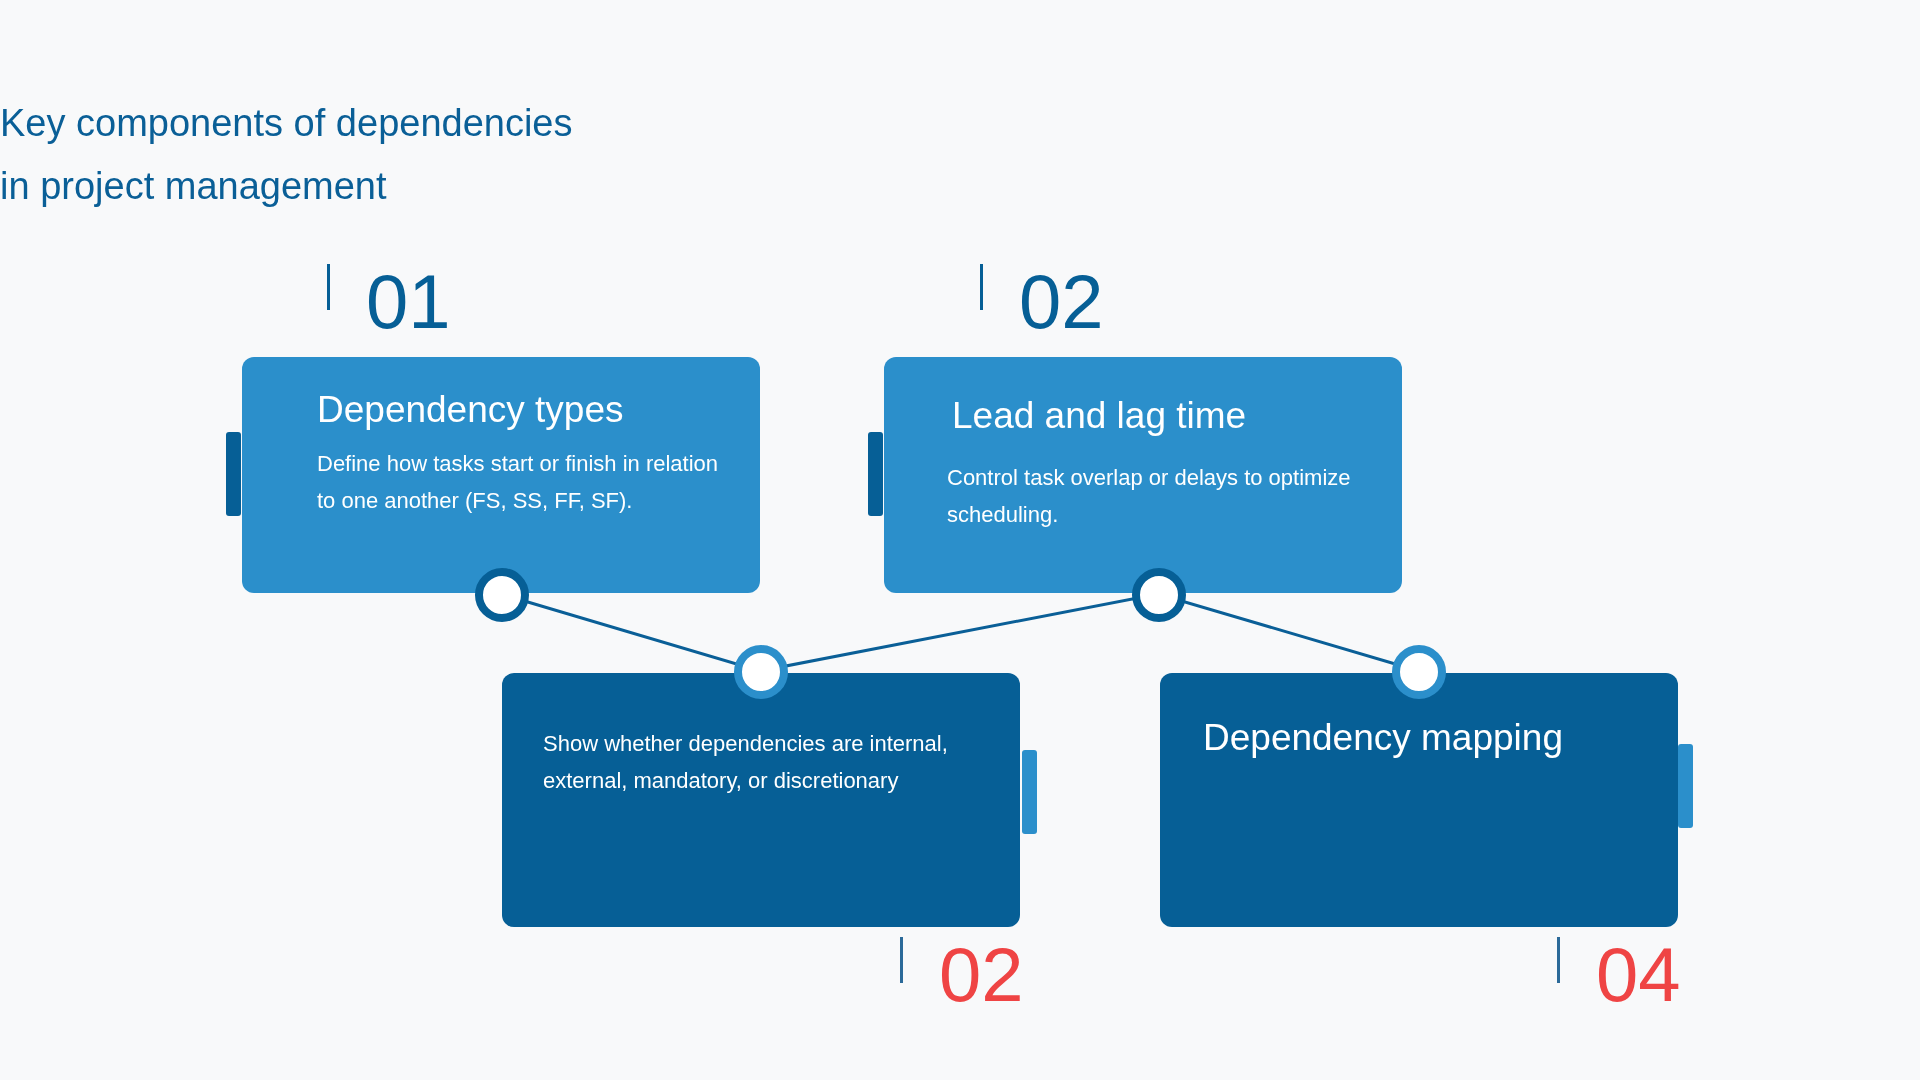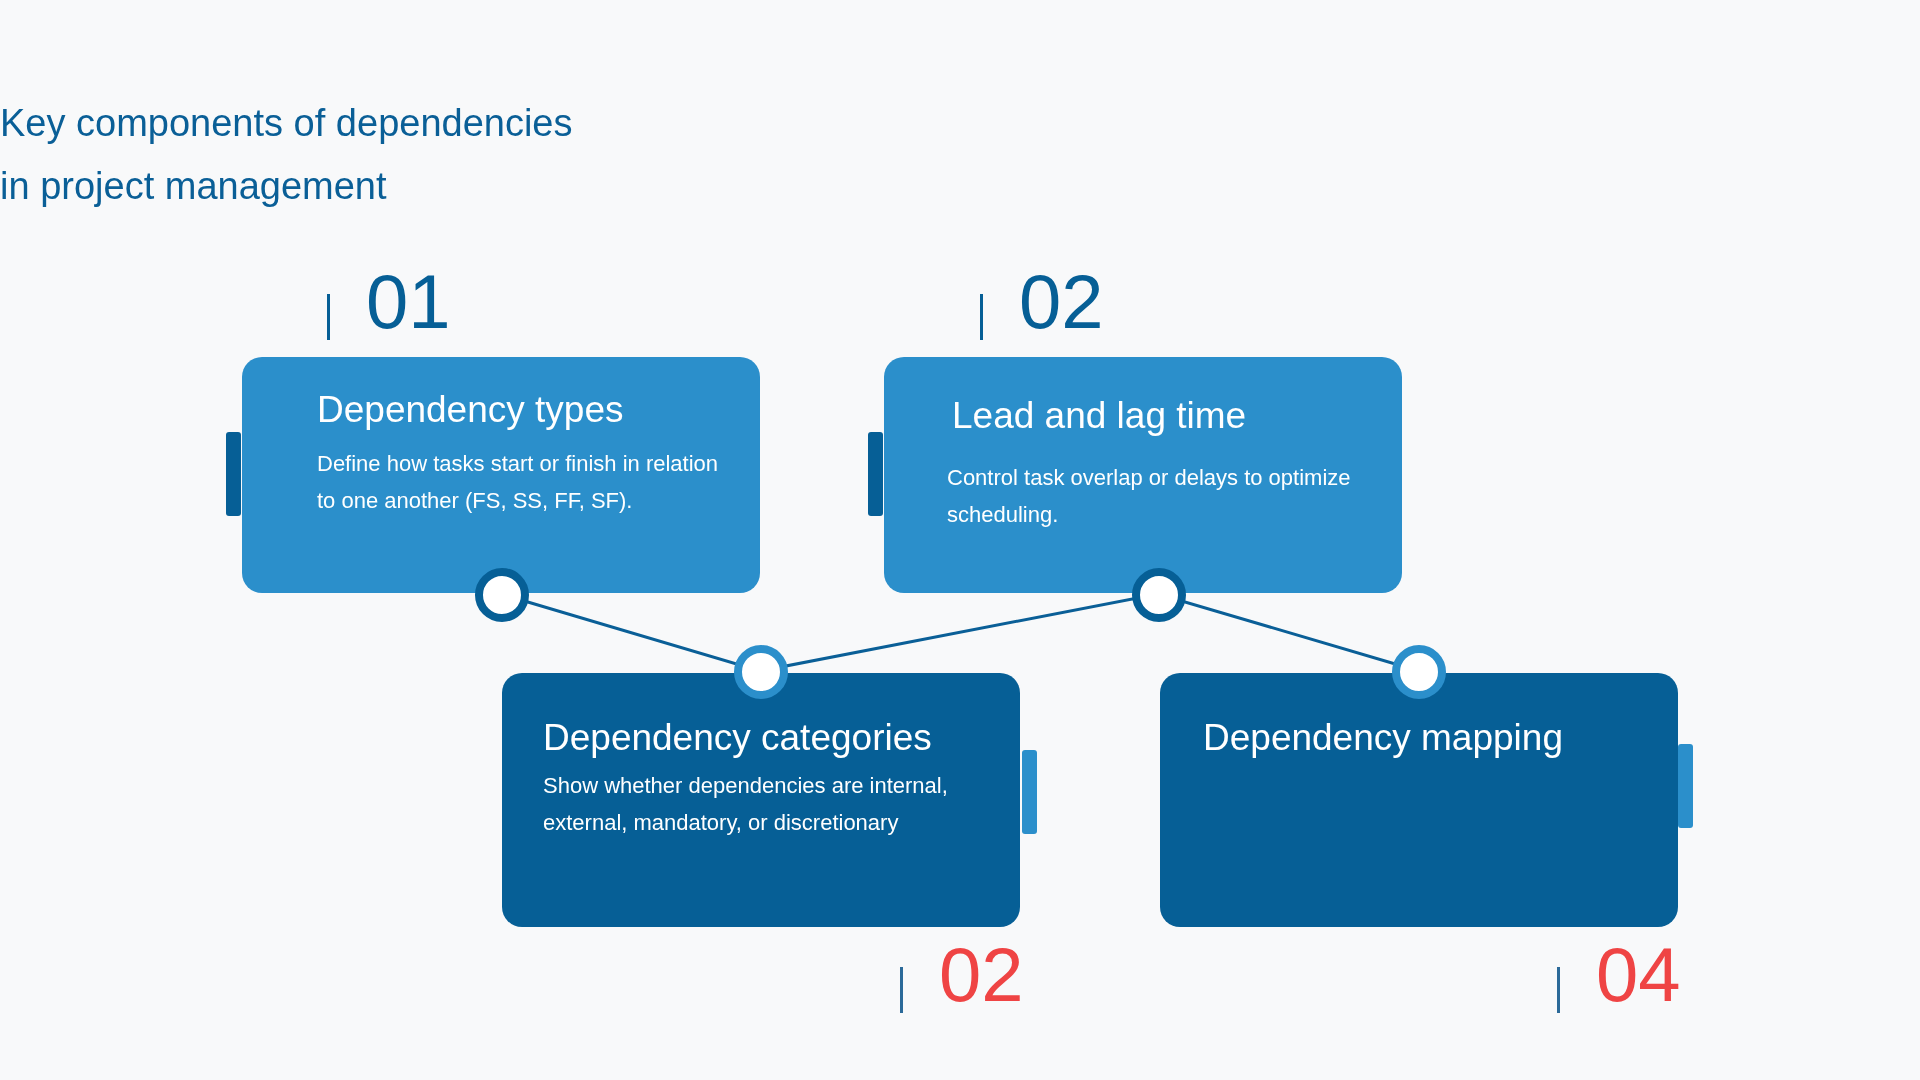--- a/index.html
+++ b/index.html
@@ -1,22 +1,22 @@
 <!DOCTYPE html>
 <html><head>
 <meta charset="utf-8">
 <style>
   html, body { margin:0; padding:0; }
   body { width:1920px; height:1080px; background:#f8f9fa; position:relative; overflow:hidden; font-family:"Liberation Sans", sans-serif; }
   .title { position:absolute; left:0; top:92px; width:1920px; color:#0a5f97; font-size:38px; line-height:63px; }
-  .num { position:absolute; font-size:76px; line-height:76px; display:flex; align-items:flex-end; }
+  .num { position:absolute; font-size:76px; line-height:76px; display:flex; align-items:flex-start; }
   .num .bar { display:inline-block; width:3px; height:46px; margin-right:36px; }
   .num.dark { color:#065f96; } .num.dark .bar { background:#065f96; }
   .num.light { color:#ef4444; } .num.light .bar { background:#2b6a99; }
-  .card { position:absolute; width:518px; border-radius:20px; color:#fff; box-sizing:border-box; }
+  .card { position:absolute; width:518px; border-radius:12px; color:#fff; box-sizing:border-box; }
   .card.light { background:#2b8fcb; height:236px; }
   .card.dark { background:#065f96; height:254px; }
   .card h2 { margin:0; font-weight:normal; font-size:37px; line-height:42px; }
   .card p { margin:0; font-size:22px; line-height:37px; }
   .tab { position:absolute; width:15px; height:84px; border-radius:3px; }
   svg.lines { position:absolute; left:0; top:0; }
   .node { position:absolute; width:40px; height:40px; border-radius:50%; background:#fff; box-sizing:border-box; border:8px solid; }
   .node.dark { border-color:#065f96; }
   .node.light { border-color:#2b8fcb; }
 </style>
@@ -46,21 +46,20 @@
   <span class="bar"></span>
   <span>02</span>
 </div>
 <div class="tab" style="left:868px; top:432px; background:#065f96;"></div>
 <div class="card light" style="left:884px; top:357px; padding:38px 40px 0 63px;">
   <h2 style="padding-left:5px;">Lead and lag time</h2>
   <p style="margin-top:22px;">Control task overlap or delays to optimize scheduling.</p>
 </div>
 
 <div class="card dark" style="left:502px; top:673px; padding:44px 40px 0 41px;">
-  <h2>Dependency categories</h2>
   <p style="margin-top:8px;">Show whether dependencies are internal, external, mandatory, or discretionary</p>
 </div>
 <div class="tab" style="left:1022px; top:750px; background:#2b8fcb;"></div>
 <div class="num light" style="left:900px; top:937px;">
   <span class="bar"></span>
   <span>02</span>
 </div>
 
 <div class="card dark" style="left:1160px; top:673px; padding:44px 40px 0 43px;">
   <h2>Dependency mapping</h2>

